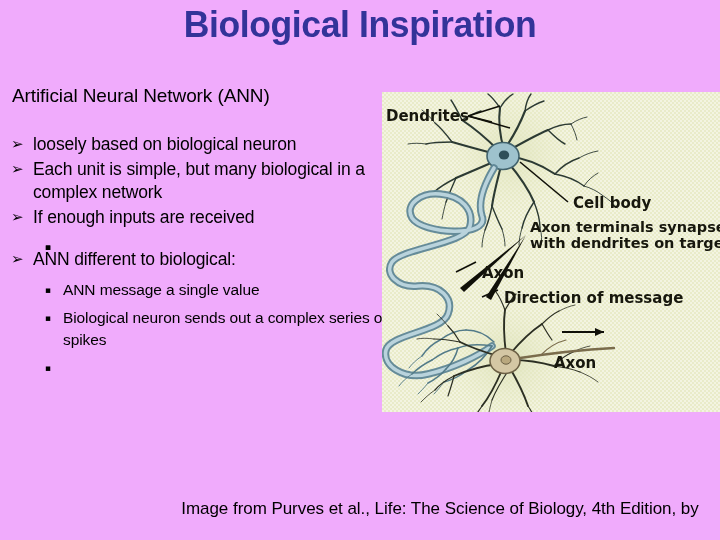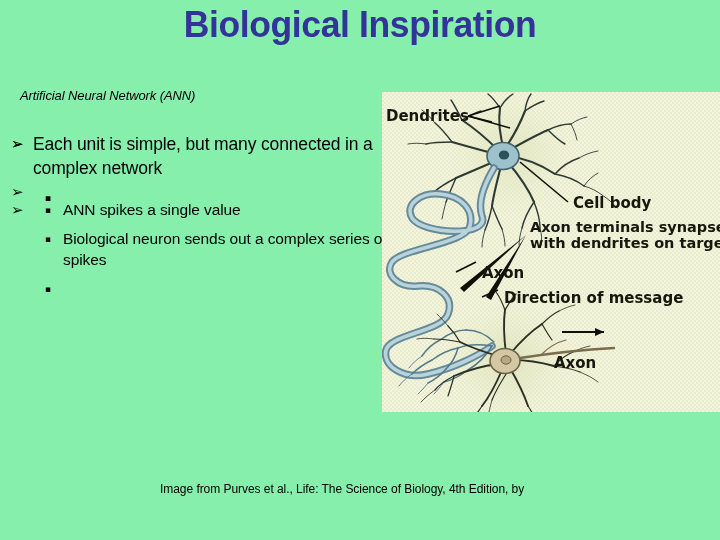--- a/index.html
+++ b/index.html
@@ -43,26 +43,25 @@
 
   
   #body-column {
     position: absolute;
     left: 0px;
     top: 84px;
     width: 392px;
   }
 
   .lead-line {
-    font-size: 13px;
+    font-size: 19px;
     line-height: 23px;
-    padding-left: 20px;
+    padding-left: 12px;
     margin-bottom: 26px;
     letter-spacing: -0.1px;
-    font-style: italic;
   }
 
   .bullet-list {
     list-style: none;
     margin: 0;
     padding: 0;
   }
 
   .bullet-l1 {
     position: relative;
@@ -121,69 +120,72 @@
   .fig-label {
     font-family: "DejaVu Sans", sans-serif;
     font-weight: bold;
     fill: #17170d;
   }
 
   
   #caption {
     position: absolute;
     left: 160px;
-    top: 481px;
+    top: 500px;
     width: 560px;
-    text-align: left;
-    font-size: 12px;
+    text-align: center;
+    font-size: 17px;
     line-height: 17px;
     letter-spacing: -0.05px;
   }
 </style>
 </head>
 <body>
 
-<div id="slide" style="background: #86efac;">
+<div id="slide" style="background: #f0abfc;">
 
   <div id="slide-title" style="color: rgb(51, 51, 153);">Biological Inspiration</div>
 
   <div id="body-column">
 
     <div class="lead-line">Artificial Neural Network (ANN)</div>
 
     <ul class="bullet-list">
 
       <li class="bullet-l1">
         <span class="marker">➢</span>
+        <span>loosely based on biological neuron</span>
       </li>
 
       <li class="bullet-l1">
         <span class="marker">➢</span>
-        <span>Each unit is simple, but many connected in a complex network</span>
+        <span>Each unit is simple, but many biological in a complex network</span>
       </li>
 
       <li class="bullet-l1">
         <span class="marker">➢</span>
+        <span>If enough inputs are received</span>
       </li>
 
       <li class="bullet-l2 gap-small">
         <span class="marker">▪</span>
       </li>
 
       <li class="bullet-l2">
         <span class="marker">▪</span>
       </li>
 
       <li class="bullet-l1 gap-before">
         <span class="marker">➢</span>
+        <span>ANN different to biological:</span>
       </li>
 
       <li class="bullet-l2 gap-small">
         <span class="marker">▪</span>
-        <span>ANN spikes a single value</span>
+        <span>ANN message a single value</span>
       </li>
 
       <li class="bullet-l2 gap-small">
         <span class="marker">▪</span>
         <span>Biological neuron sends out a complex series of spikes</span>
       </li>
 
       <li class="bullet-l2 gap-small">
         <span class="marker">▪</span>
       </li>

